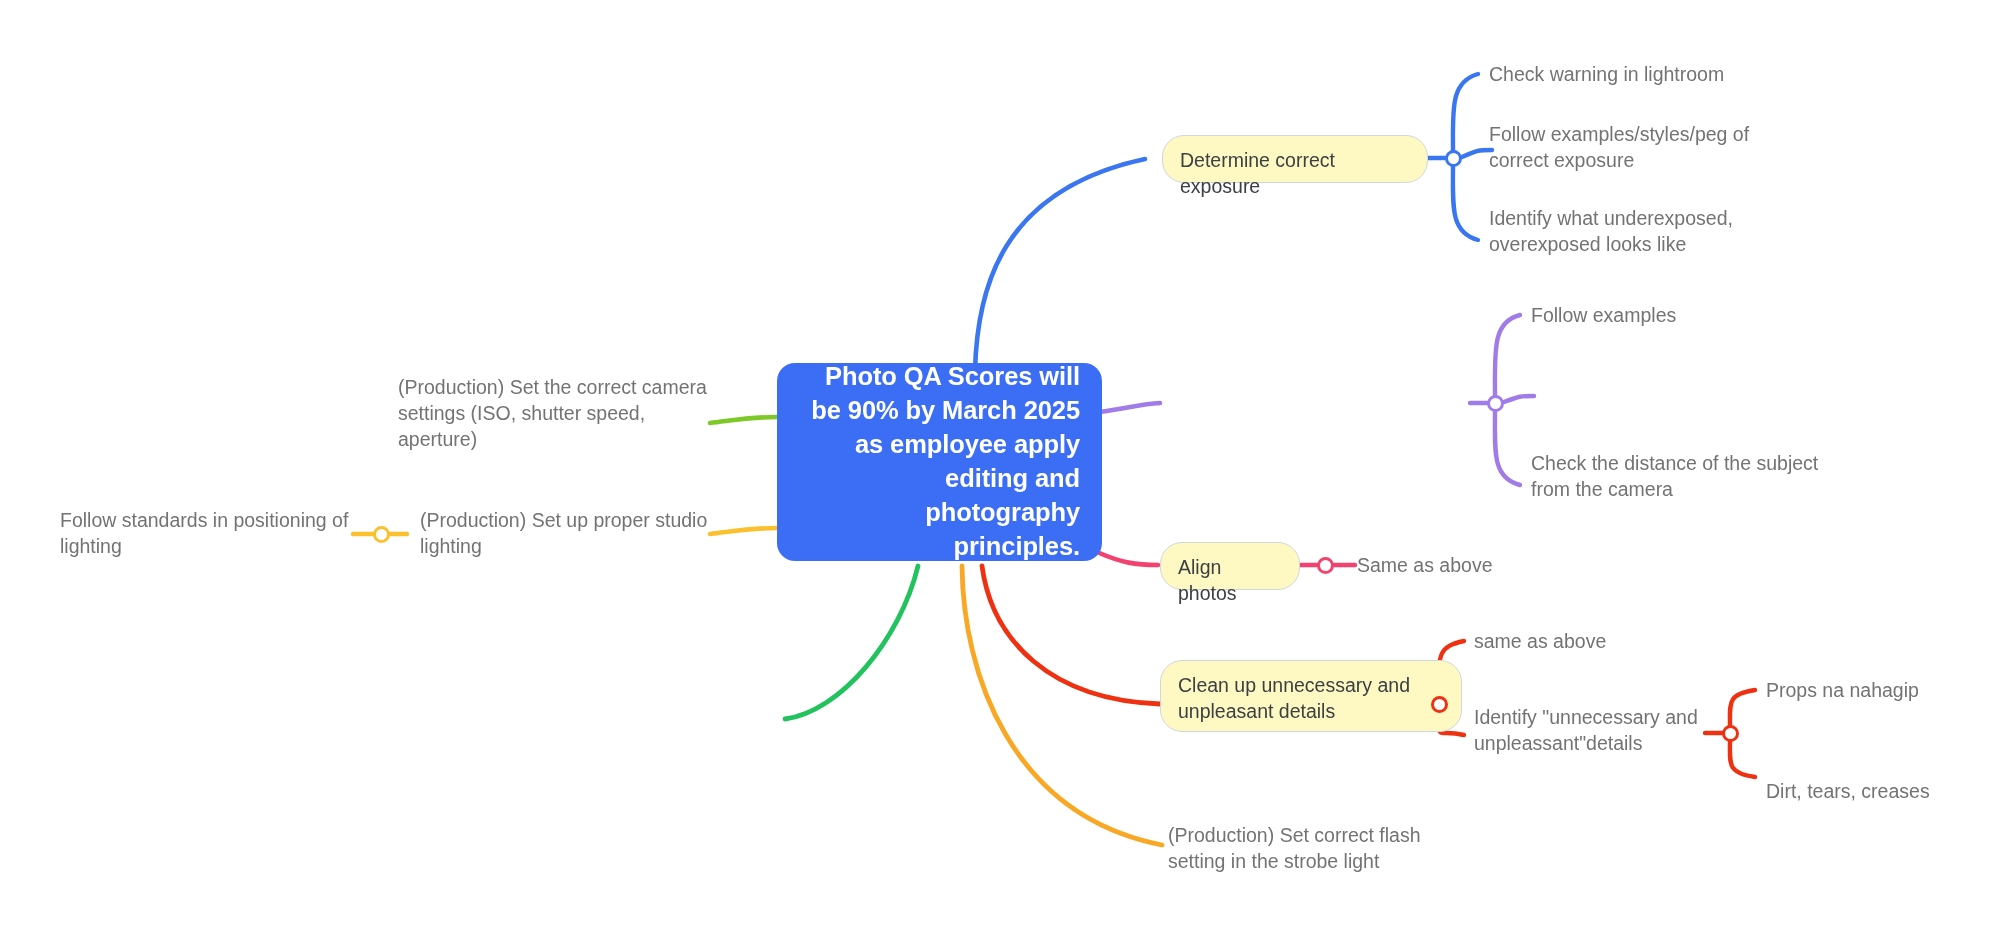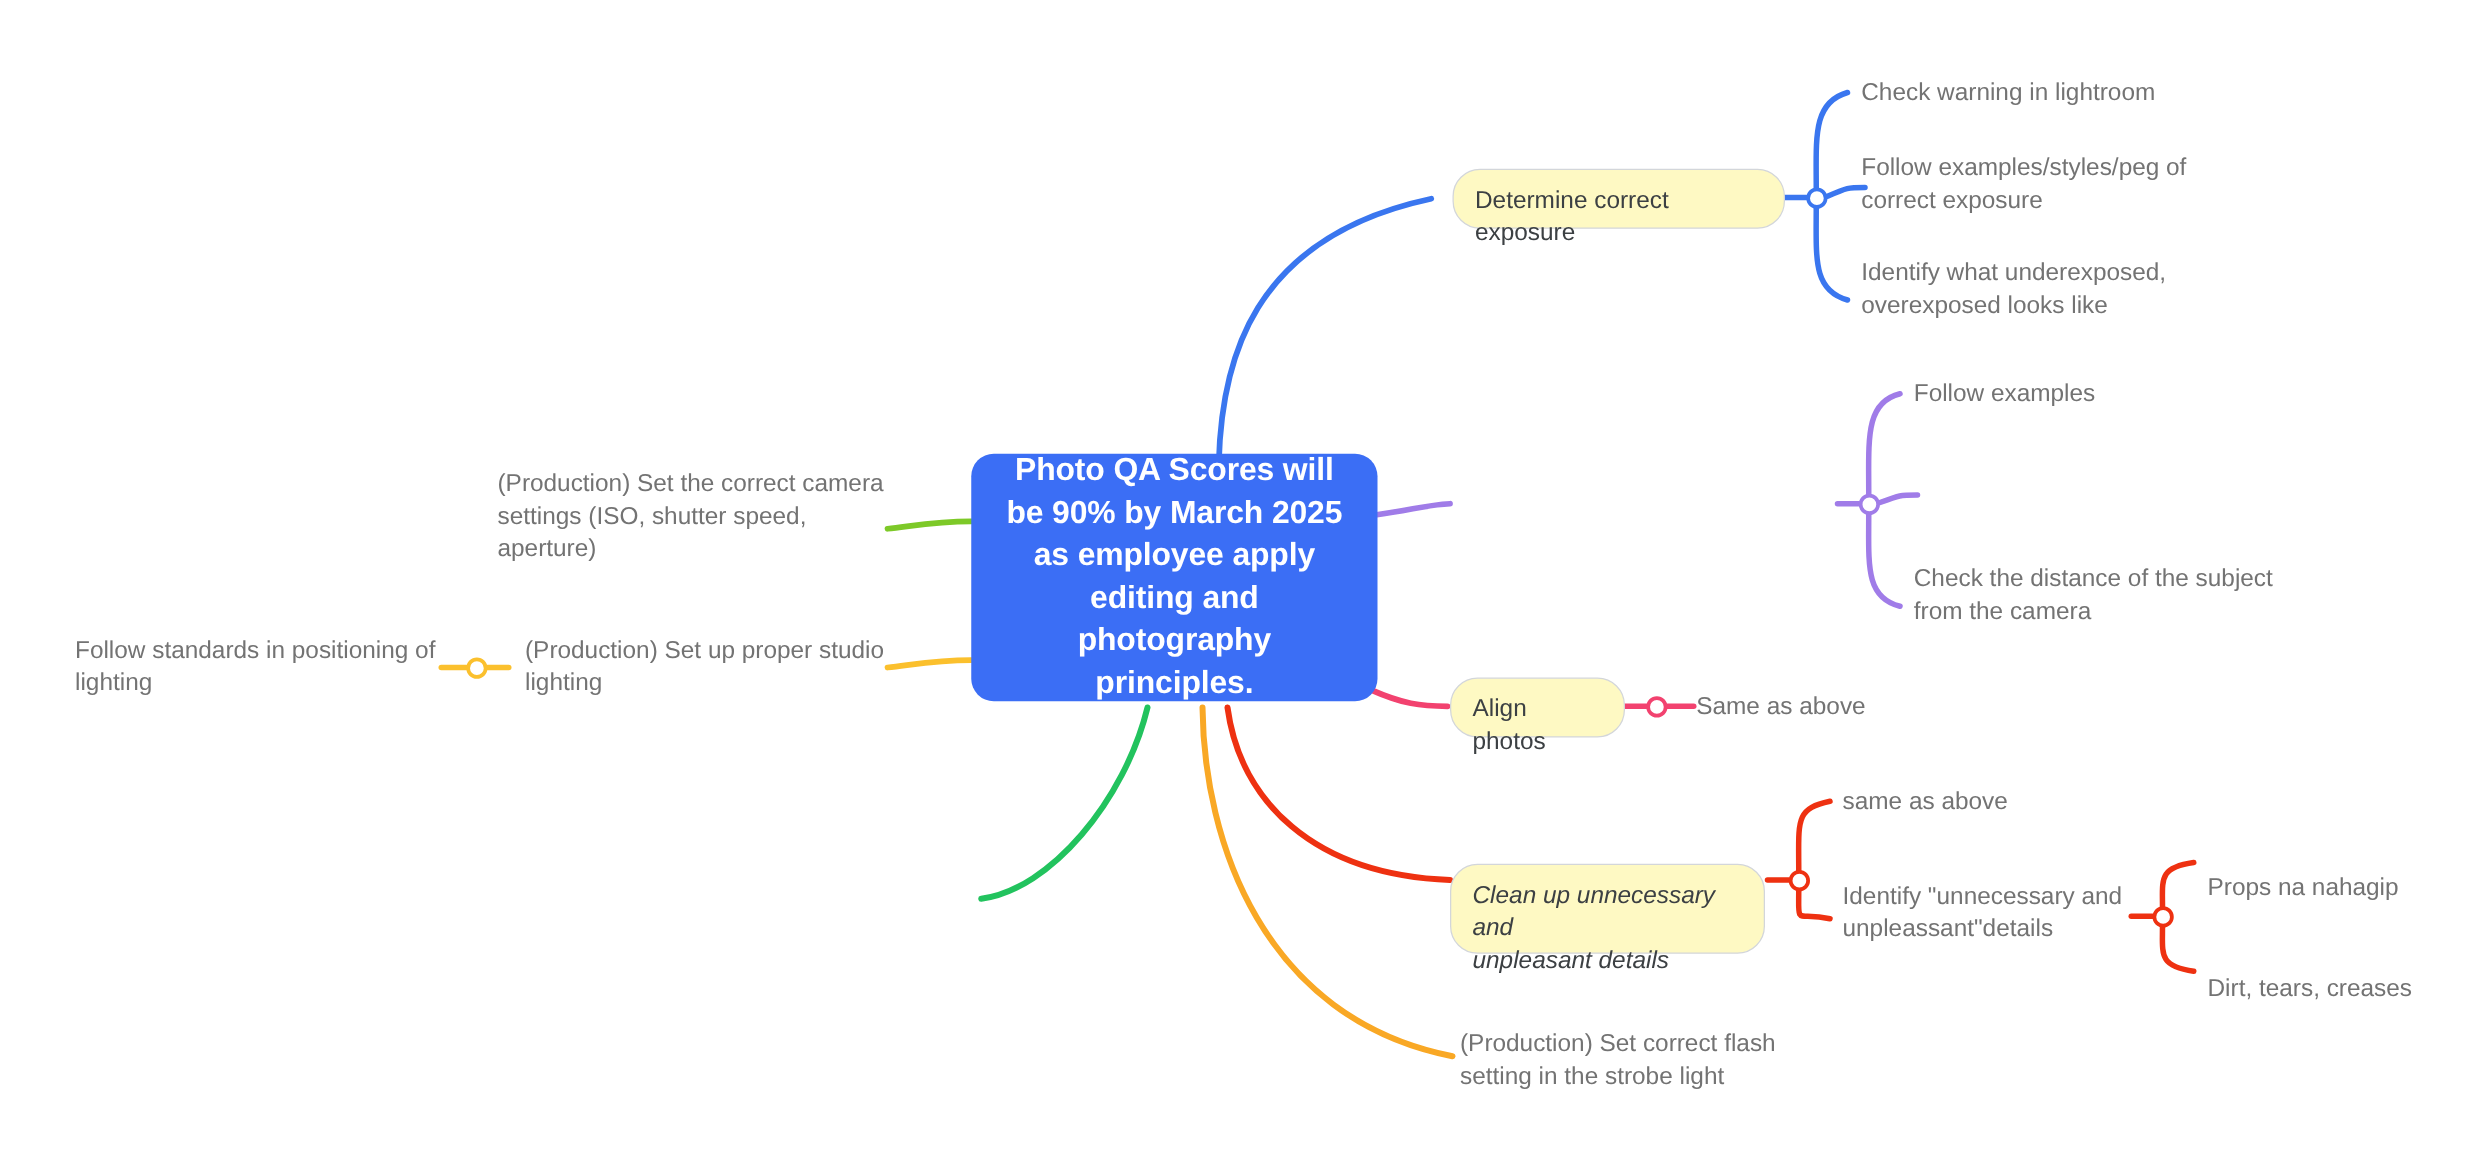--- a/index.html
+++ b/index.html
@@ -37,21 +37,21 @@
     align-items: center;
     justify-content: center;
     padding: 10px 22px;
     z-index: 5;
   }
   .root-text {
     color: #ffffff;
     font-size: 25.5px;
     font-weight: bold;
     line-height: 1.33;
-    text-align: center;
+    text-align: right;
     letter-spacing: -0.1px;
   }
 
   
   .pill {
     position: absolute;
     background: #fef9c3;
     border: 1.4px solid #d3d6da;
     border-radius: 22px;
     display: flex;
@@ -166,36 +166,36 @@
 
   <div class="pill" style="left:1160px; top:542px; width:140px; height:48px;">
     <span class="pill-text">Align photos</span>
   </div>
   <div class="ring" style="left:1317px; top:557px; border-color:#f2426f;"></div>
 
   <div class="leaf" style="left:1357px; top:553px;">
     <span class="leaf-text">Same as above</span>
   </div>
 
-  <div class="pill" style="left:1160px; top:691px; width:252px; height:72px;font-style:italic;">
+  <div class="pill" style="left:1160px; top:660px; width:302px; height:72px;">
     <span class="pill-text" style="white-space:pre-line;">Clean up unnecessary and
 unpleasant details</span>
   </div>
   <div class="ring" style="left:1431px; top:696px; border-color:#ee3111;"></div>
 
   <div class="leaf" style="left:1474px; top:629px;">
     <span class="leaf-text">same as above</span>
   </div>
   <div class="leaf" style="left:1474px; top:705px;">
     <span class="leaf-text">Identify "unnecessary and
 unpleassant"details</span>
   </div>
   <div class="ring" style="left:1722px; top:725px; border-color:#ee3111;"></div>
 
-  <div class="leaf" style="left:1766px; top:678px;margin-top:20px;">
+  <div class="leaf" style="left:1766px; top:678px;">
     <span class="leaf-text">Props na nahagip</span>
   </div>
   <div class="leaf" style="left:1766px; top:738px;margin-top:41px;">
     <span class="leaf-text">Dirt, tears, creases</span>
   </div>
 
   <div class="leaf" style="left:1168px; top:823px;">
     <span class="leaf-text">(Production) Set correct flash
 setting in the strobe light</span>
   </div>

